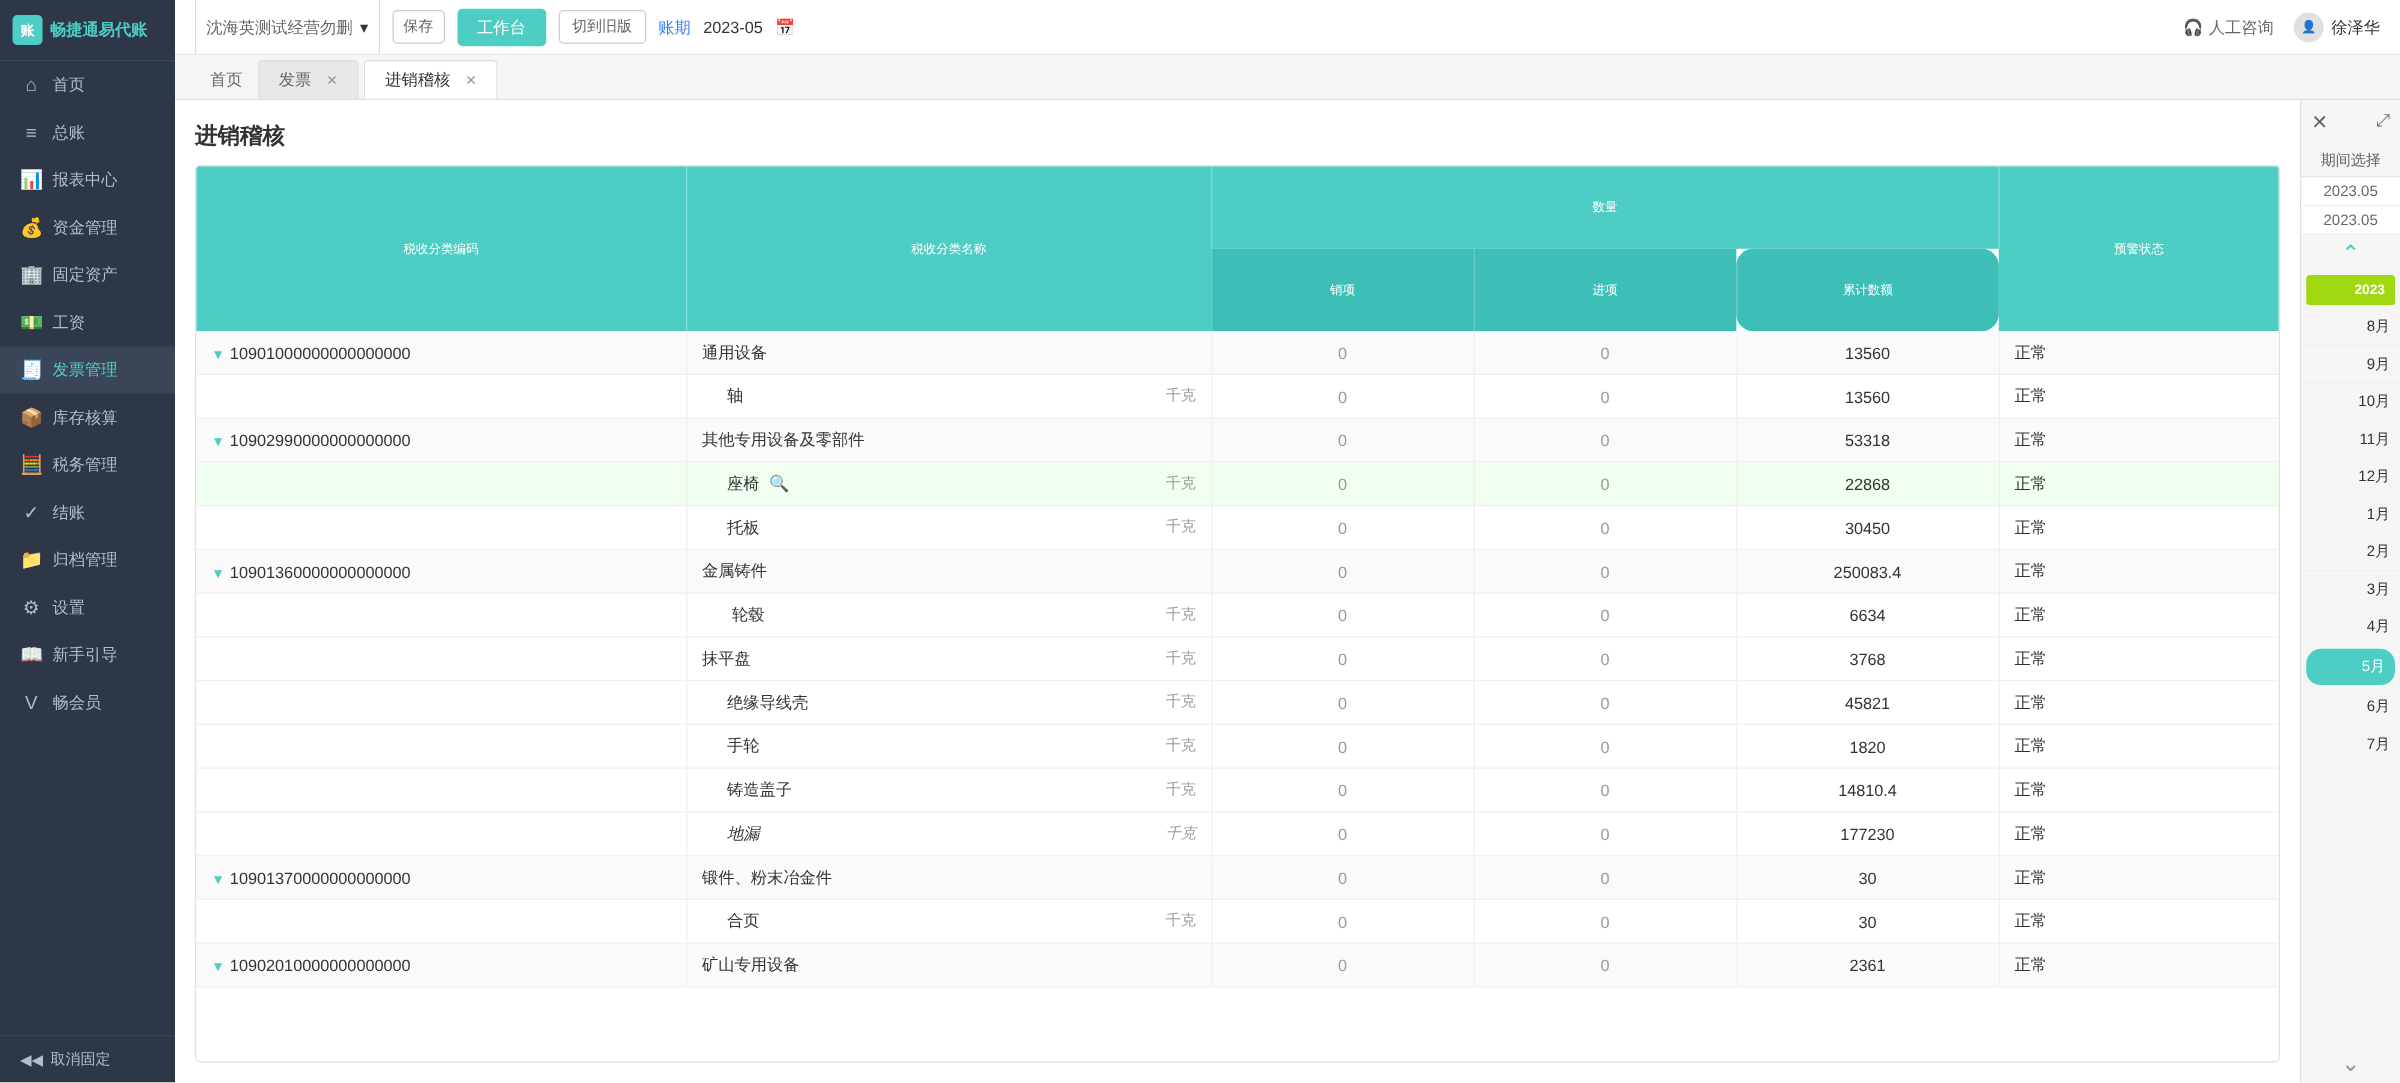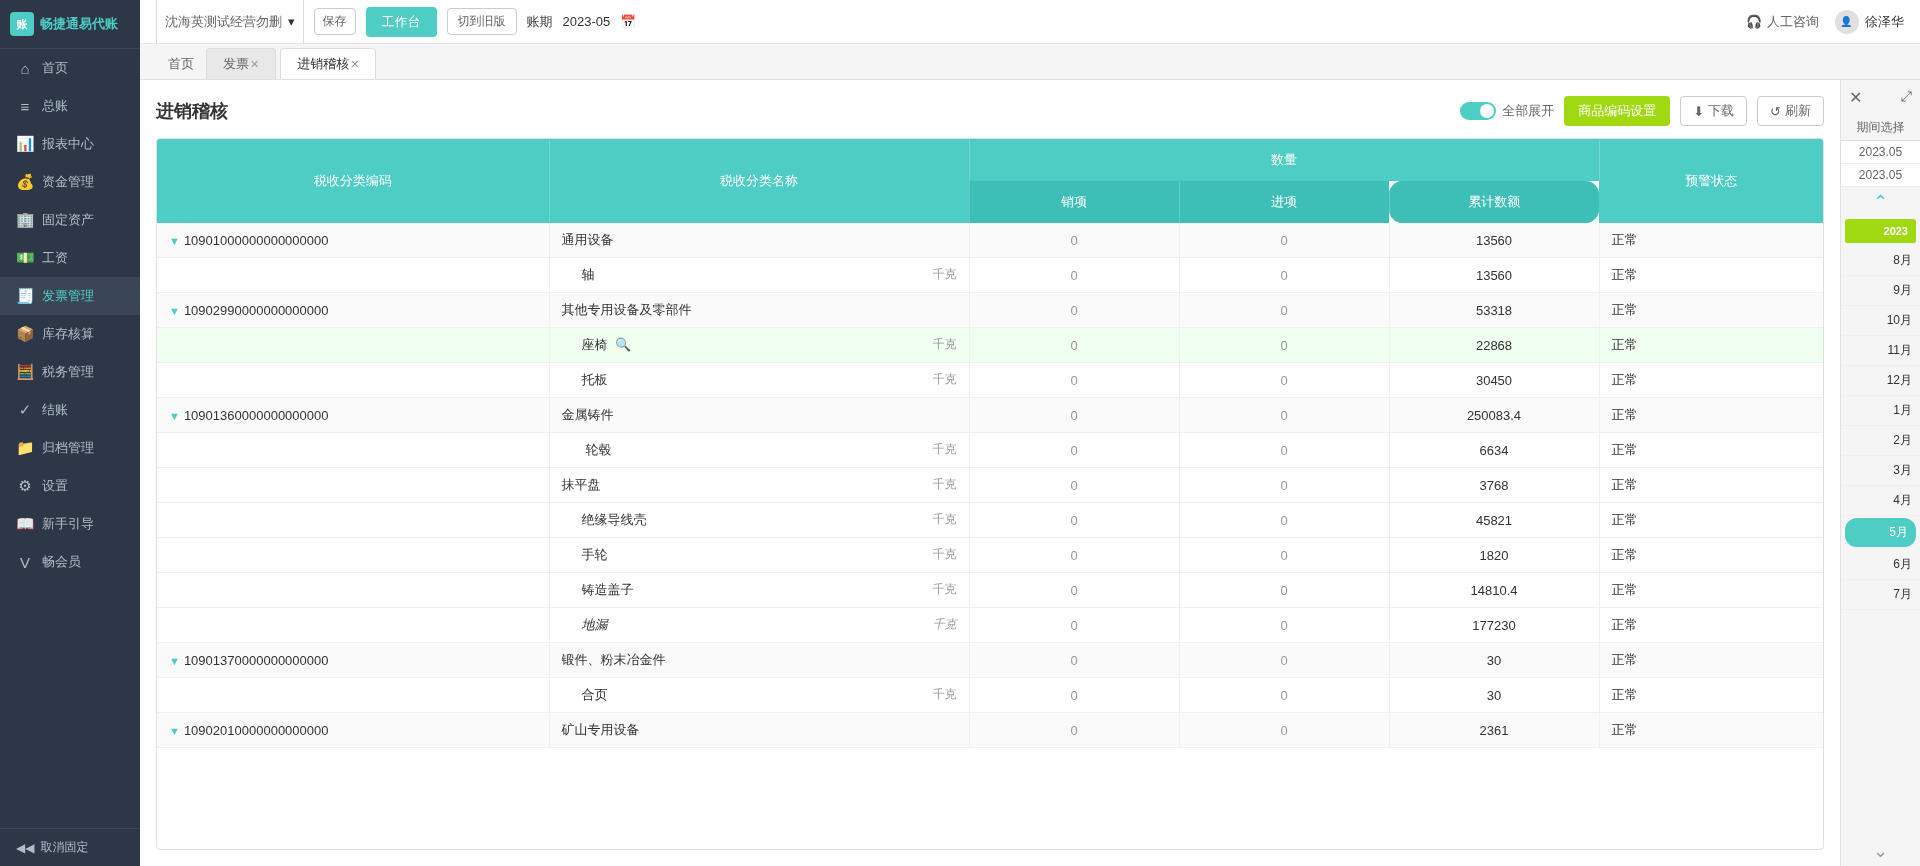--- a/index.html
+++ b/index.html
@@ -17,29 +17,29 @@
     
     .main { flex: 1; display: flex; flex-direction: column; overflow: hidden; }
 
     
     .top-header { background: #fff; height: 44px; display: flex; align-items: center; padding: 0 16px; border-bottom: 1px solid #e8e8e8; gap: 10px; }
     .company-selector { display: flex; align-items: center; gap: 6px; font-size: 13px; color: #333; cursor: pointer; padding: 20px 8px; border: 1px solid #ddd; border-radius: 4px; }
     .company-name { color: #666; font-size: 13px; max-width: 160px; }
     .btn-save { background: none; border: 1px solid #ccc; border-radius: 4px; padding: 4px 8px; cursor: pointer; color: #666; font-size: 12px; }
     .btn-workbench { background: #4ecdc4; color: white; border: none; border-radius: 4px; padding: 6px 16px; cursor: pointer; font-size: 13px; }
     .btn-old { background: none; border: 1px solid #ccc; border-radius: 4px; padding: 4px 10px; cursor: pointer; color: #666; font-size: 12px; }
-    .period-label { color: #404040; font-size: 13px; }
+    .period-label { color: #3b82f6; font-size: 13px; }
     .header-right { margin-left: auto; display: flex; align-items: center; gap: 16px; }
     .customer-service { display: flex; align-items: center; gap: 4px; color: #666; font-size: 13px; cursor: pointer; }
     .user-info { display: flex; align-items: center; gap: 6px; color: #333; font-size: 13px; cursor: pointer; }
     .user-avatar { width: 24px; height: 24px; background: #e0e0e0; border-radius: 50%; display: flex; align-items: center; justify-content: center; font-size: 10px; color: #666; }
 
     
     .tab-bar { background: #f5f5f5; height: 36px; display: flex; align-items: flex-end; padding: 0 16px; border-bottom: 1px solid #e0e0e0; }
-    .tab { padding: 6px 16px; border-radius: 4px 4px 0 0; cursor: pointer; font-size: 13px; background: #e8e8e8; color: #666; border: 1px solid #ddd; border-bottom: none; margin-right: 4px; display: flex; align-items: center; gap: 1px; }
+    .tab { padding: 6px 16px; border-radius: 4px 4px 0 0; cursor: pointer; font-size: 13px; background: #e8e8e8; color: #666; border: 1px solid #ddd; border-bottom: none; margin-right: 4px; display: flex; align-items: center; gap: 12px; }
     .tab.active { background: #fff; color: #333; border-color: #ddd; }
     .tab-close { font-size: 11px; color: #999; cursor: pointer; }
     .tab-home { background: none; border: none; color: #666; padding: 6px 12px; cursor: pointer; font-size: 13px; }
 
     
     .page-content { flex: 1; overflow: hidden; display: flex; background: #fff; }
     .content-area { flex: 1; padding: 16px; overflow: hidden; display: flex; flex-direction: column; }
 
     
     .page-title-bar { display: flex; align-items: center; justify-content: space-between; margin-bottom: 12px; }
@@ -50,21 +50,21 @@
     .toggle-on { background: #4ecdc4; border-radius: 12px; width: 36px; height: 18px; position: relative; cursor: pointer; }
     .toggle-on::after { content: ''; position: absolute; right: 2px; top: 2px; width: 14px; height: 14px; background: white; border-radius: 50%; }
     .btn-setting { background: #a0d911; color: white; border: none; border-radius: 4px; padding: 6px 14px; cursor: pointer; font-size: 13px; }
     .btn-download { background: none; border: 1px solid #ccc; border-radius: 4px; padding: 5px 12px; cursor: pointer; color: #666; font-size: 13px; display: flex; align-items: center; gap: 4px; }
     .btn-refresh { background: none; border: 1px solid #ccc; border-radius: 4px; padding: 5px 12px; cursor: pointer; color: #666; font-size: 13px; display: flex; align-items: center; gap: 4px; }
 
     
     .table-container { flex: 1; overflow: auto; border: 1px solid #e0e0e0; border-radius: 4px; }
     table { width: 100%; border-collapse: collapse; }
     thead tr { background: #4ecdc4; color: white; }
-    thead th { padding: 12px 12px; text-align: center; font-weight: normal; font-size: 13px; border-right: 1px solid rgba(255,255,255,0.2); white-space: nowrap; }
+    thead th { padding: 26px 12px; text-align: center; font-weight: normal; font-size: 10px; border-right: 1px solid rgba(255,255,255,0.2); white-space: nowrap; }
     thead th:last-child { border-right: none; }
     tbody tr { border-bottom: 1px solid #f0f0f0; }
     tbody tr.highlighted { background: #f0fff0; }
     tbody td { padding: 8px 12px; font-size: 13px; color: #333; border-right: 1px solid #f0f0f0; }
     tbody td:last-child { border-right: none; }
     .td-center { text-align: center; }
     .expand-icon { color: #4ecdc4; cursor: pointer; margin-right: 4px; font-size: 11px; }
 
     
     .right-panel { width: 80px; background: #f5f5f5; border-left: 1px solid #e0e0e0; display: flex; flex-direction: column; overflow: hidden; flex-shrink: 0; }
@@ -187,35 +187,20 @@
       <span>进销稽核</span>
       <span class="tab-close">✕</span>
     </div>
   </div>
 
   <div class="page-content">
     <div class="content-area">
 
       <div class="page-title-bar">
         <span class="page-title">进销稽核</span>
-        <div class="title-actions">
-          <div class="toggle-switch">
-            <div class="toggle-on"></div>
-            <span class="toggle-label">全部展开</span>
-          </div>
-          <button class="btn-setting">商品编码设置</button>
-          <button class="btn-download">
-            <span>⬇</span>
-            <span>下载</span>
-          </button>
-          <button class="btn-refresh">
-            <span>↺</span>
-            <span>刷新</span>
-          </button>
-        </div>
       </div>
 
       <div class="table-container">
         <table>
           <thead>
             <tr>
               <th rowspan="2" style="width:280px;">税收分类编码</th>
               <th rowspan="2" style="width:300px;">税收分类名称</th>
               <th colspan="3">数量</th>
               <th rowspan="2" style="width:160px;">预警状态</th>

